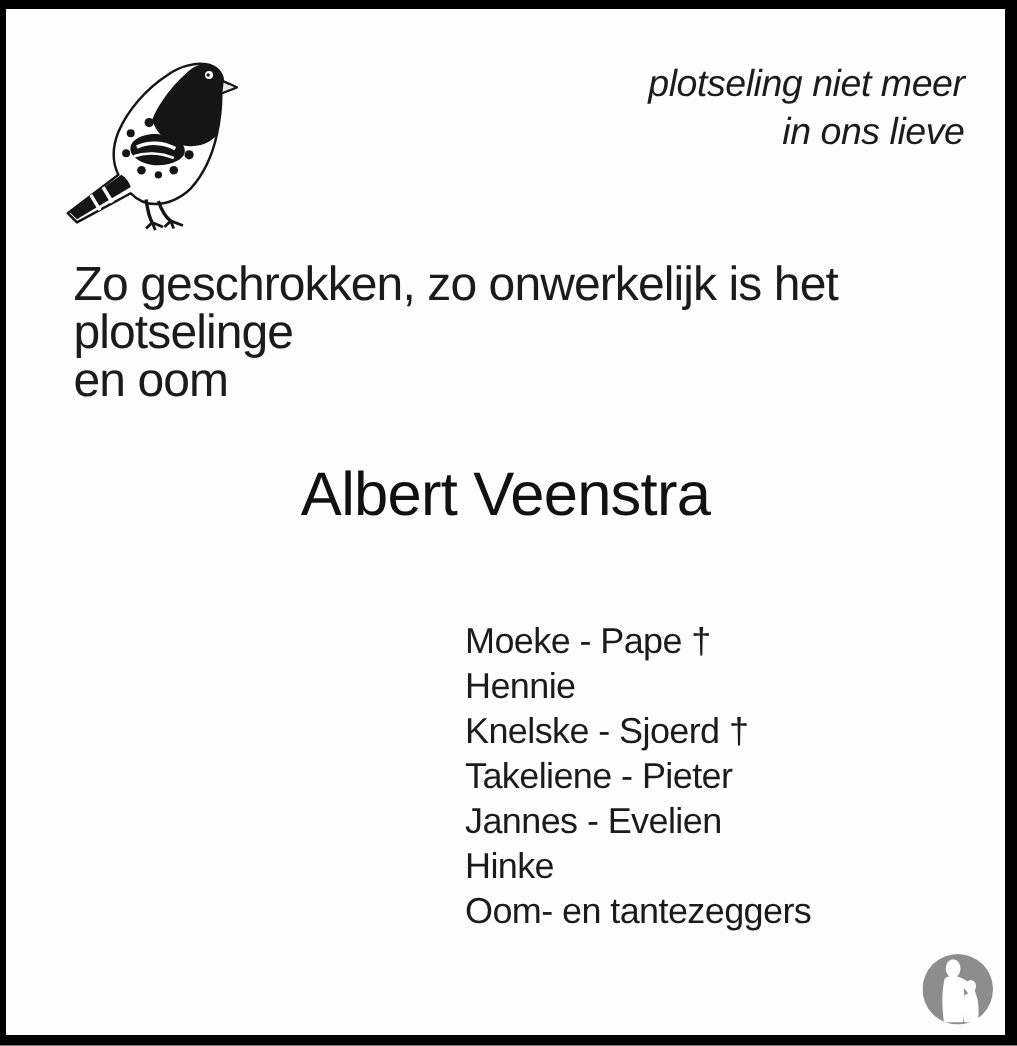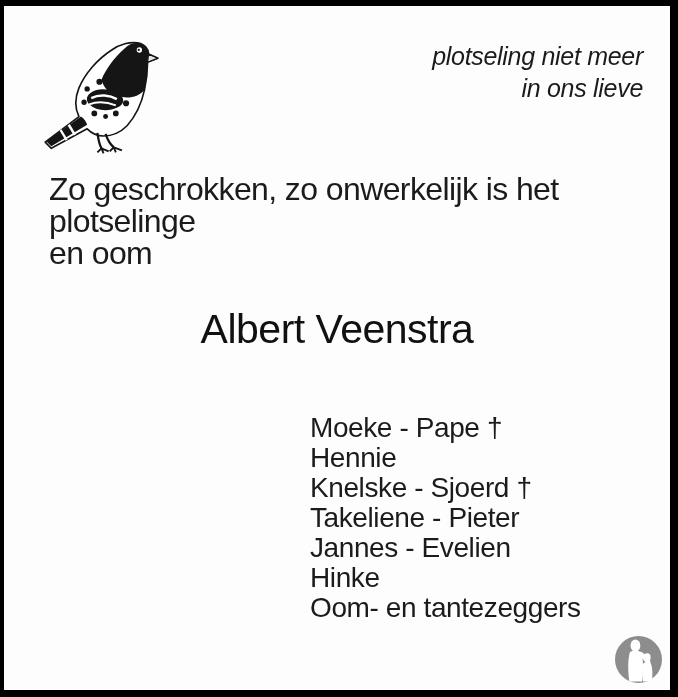--- a/index.html
+++ b/index.html
@@ -53,21 +53,21 @@
     width: 666px;
     text-align: center;
     font-size: 41px;
     font-weight: 400;
     color: #111111;
     letter-spacing: -0.5px;
   }
 
   .family-list {
     left: 306px; top: 407px;
-    font-size: 28px;
+    font-size: 24px;
     line-height: 30px;
     color: #1b1b1b;
     letter-spacing: -0.4px;
   }
 
   .publisher-logo {
     left: 611px; top: 630px;
     width: 47px; height: 47px;
   }
 </style>

